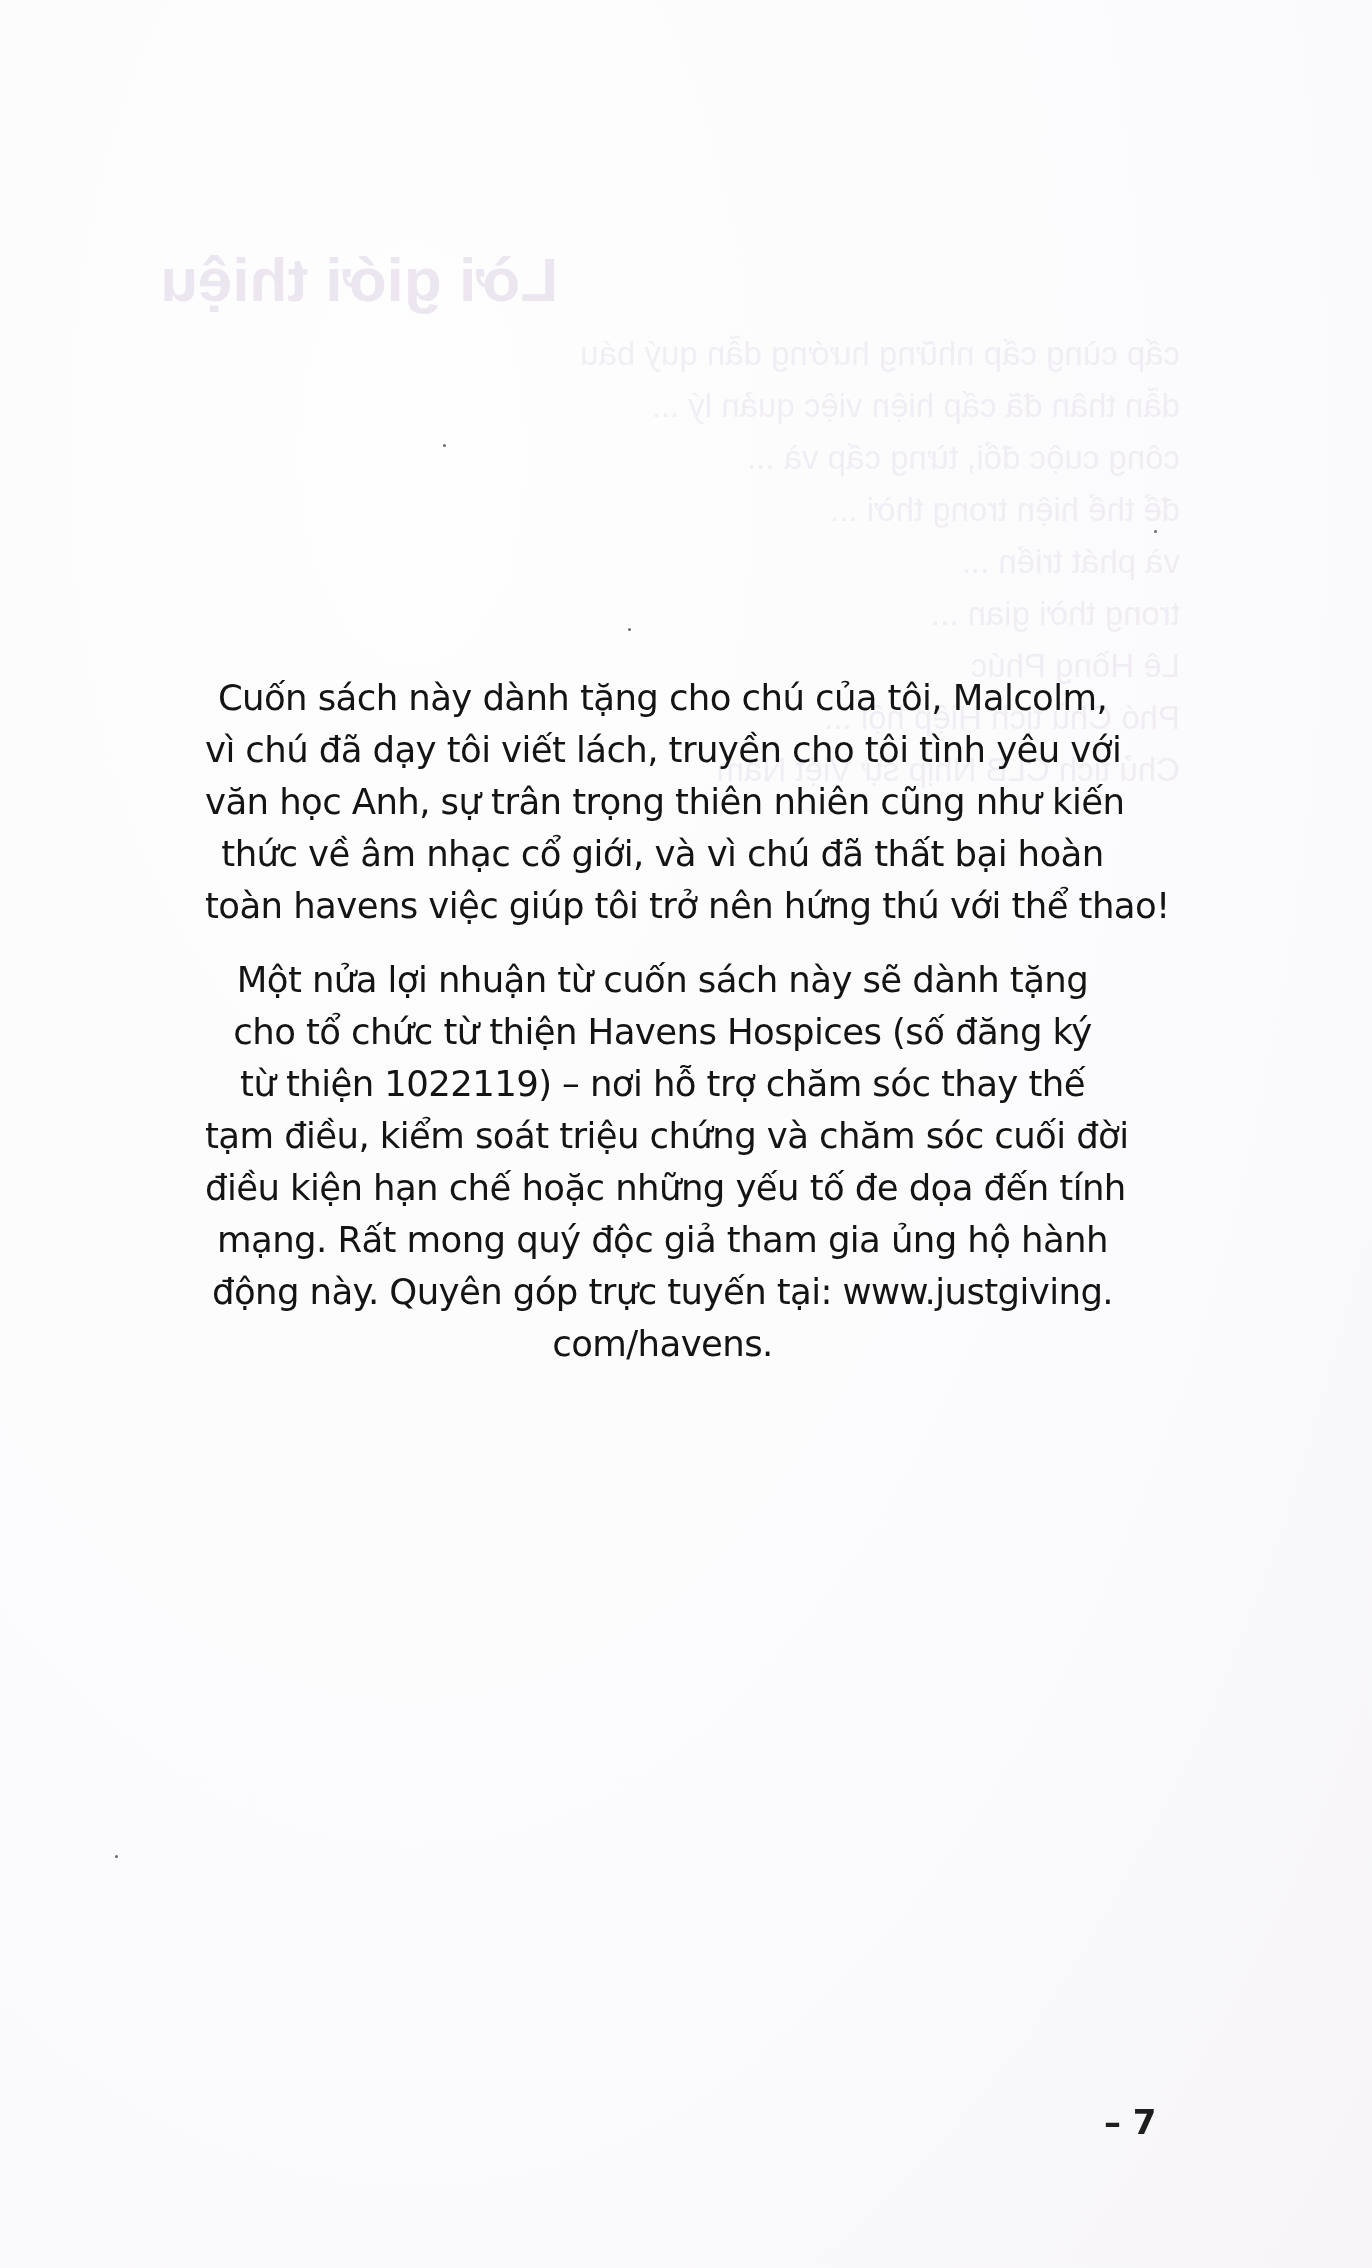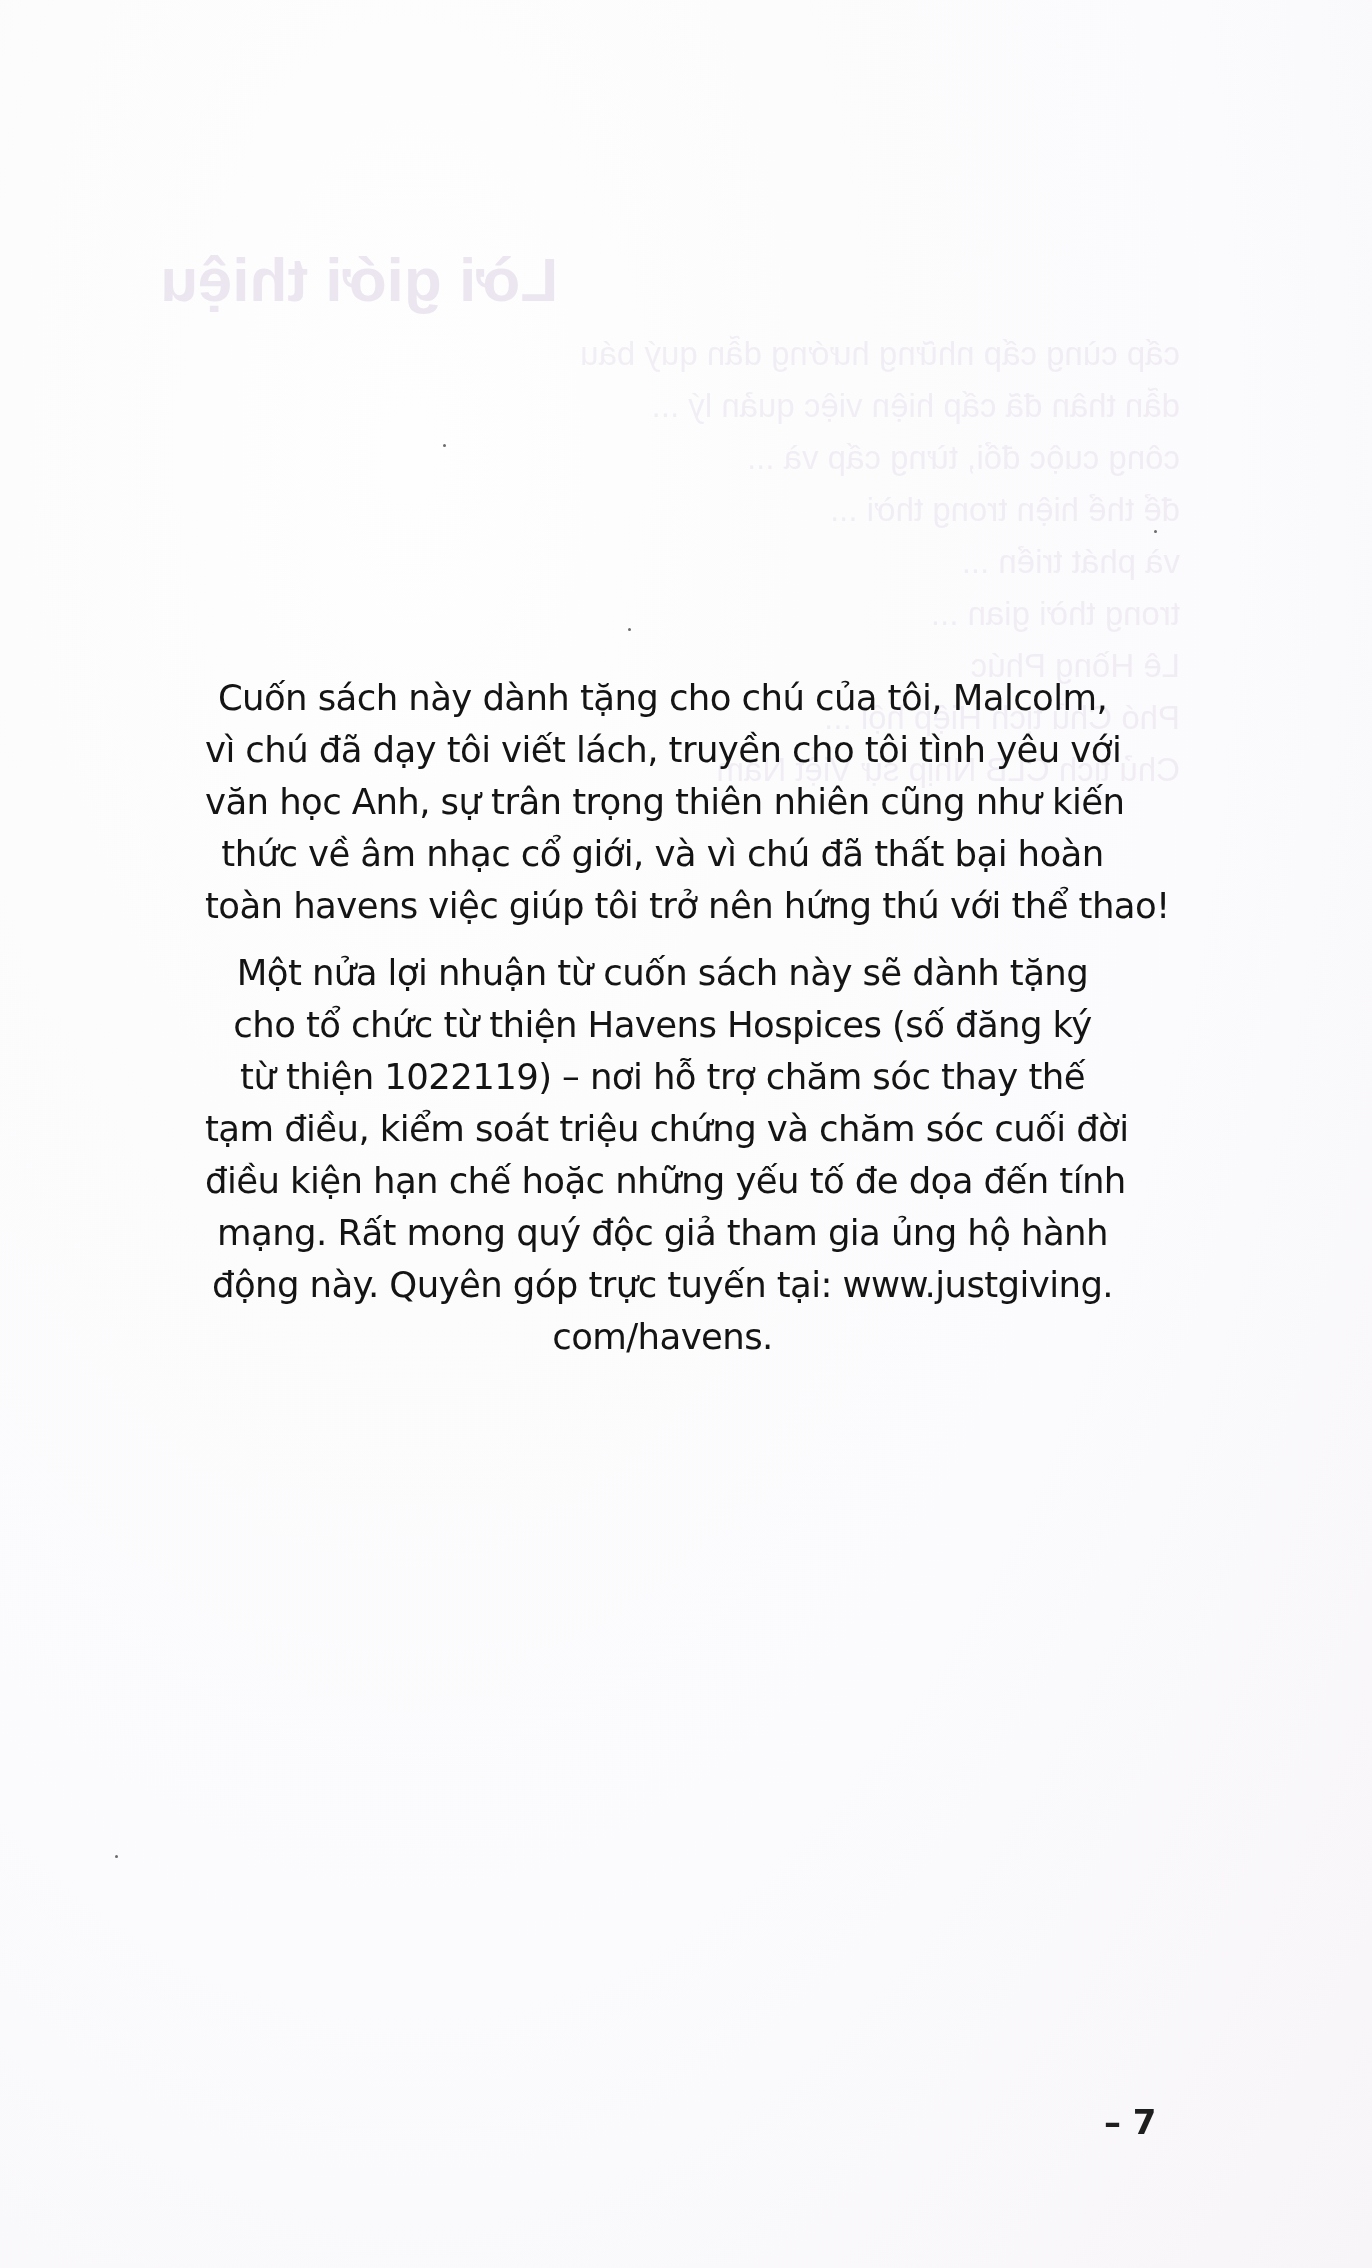--- a/index.html
+++ b/index.html
@@ -38,21 +38,21 @@
     color: #141414;
     text-align: center;
   }
   .para {
     margin: 0;
     font-size: 35.5px;
     line-height: 52px;
     letter-spacing: -0.6px;
     word-spacing: 0px;
   }
-  .para + .para { margin-top: 15px; }
+  .para + .para { margin-top: 22px; }
   .line { display: block; white-space: nowrap; }
   .page-number {
     position: absolute;
     left: 1104px; top: 2102px;
     font-family: "DejaVu Sans", sans-serif;
     font-weight: bold;
     font-size: 34px;
     color: #1e1e1e;
   }
   .page-number .num-bg {

